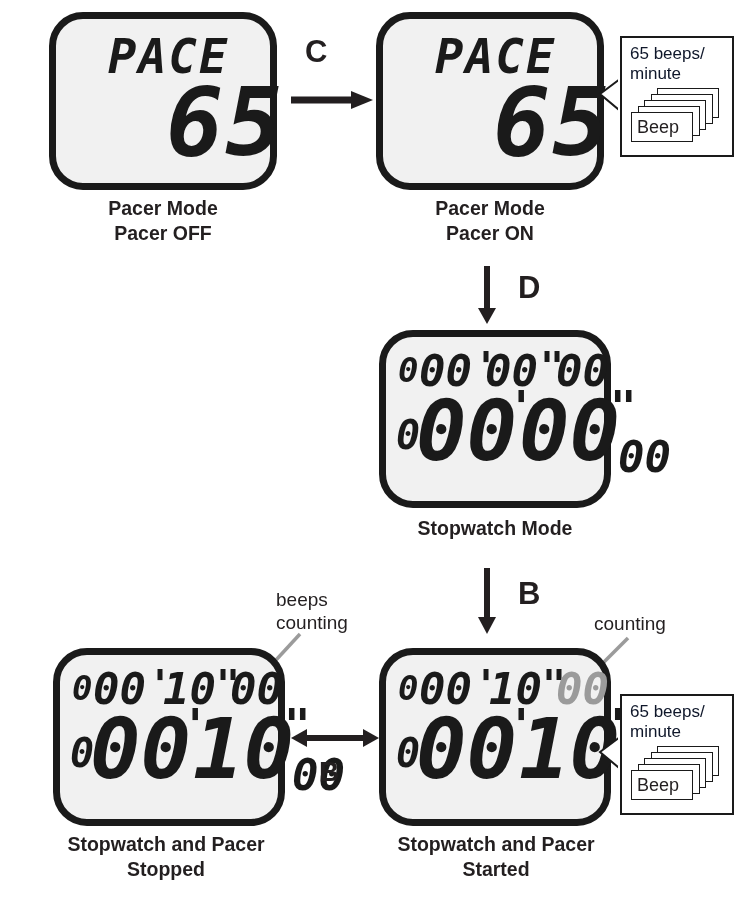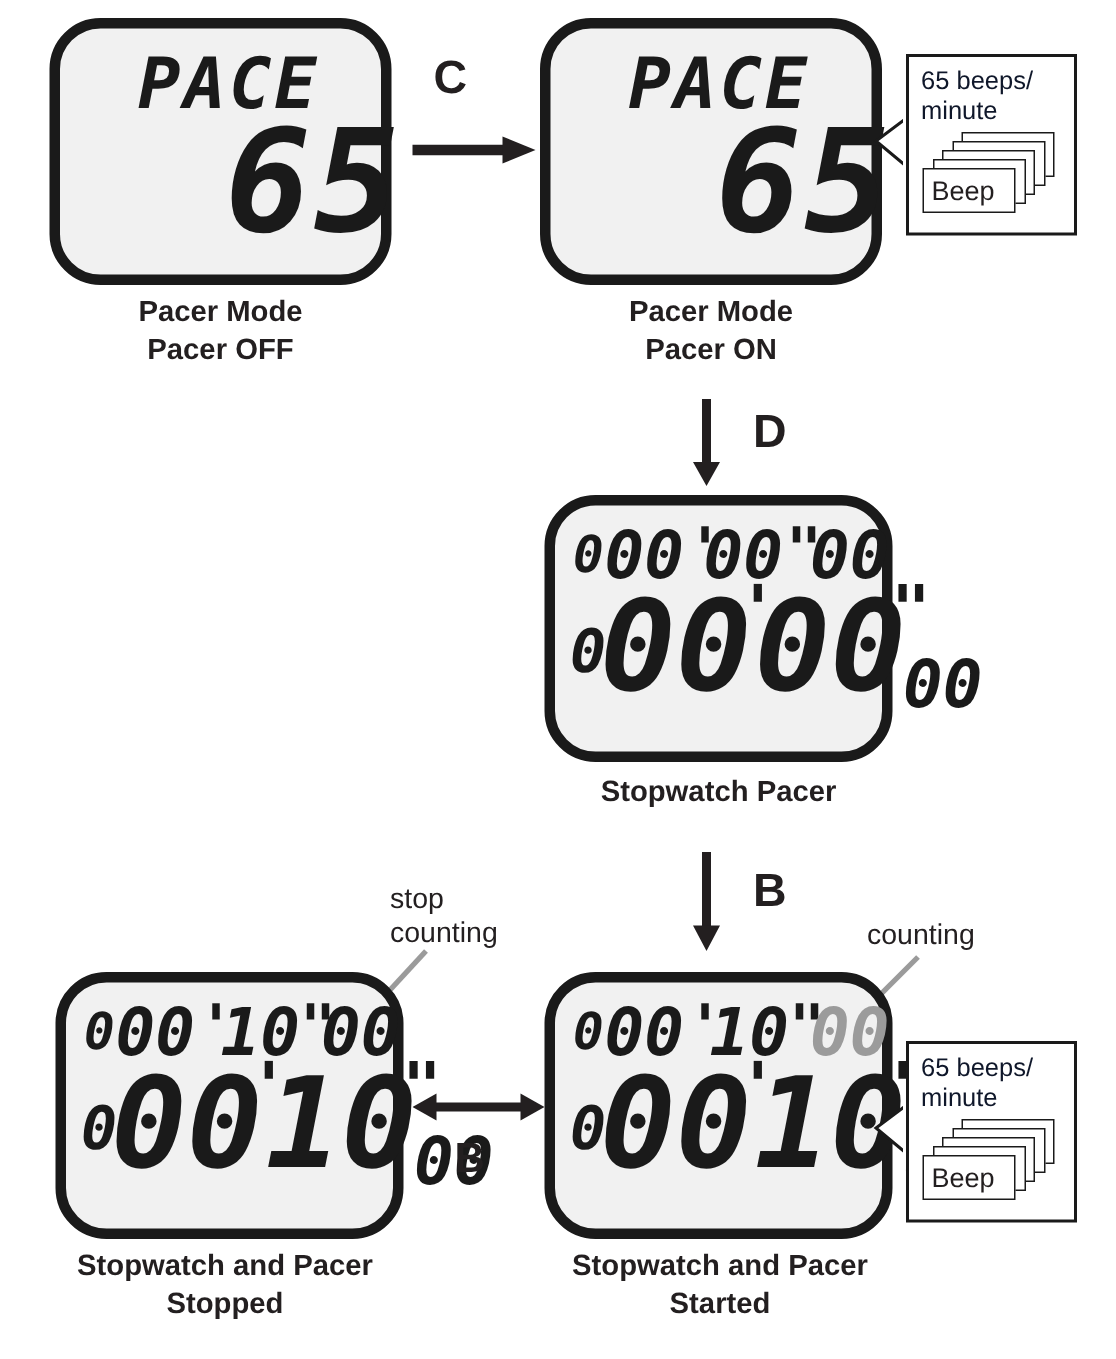--- a/index.html
+++ b/index.html
@@ -4,21 +4,21 @@
 <style>
   html,body{margin:0;padding:0;}
   body{
     width:744px;height:906px;
     background:#ffffff;
     font-family:"Liberation Sans", sans-serif;
     color:#231f20;
     position:relative;
     overflow:hidden;
   }
-  .stage{position:absolute;left:0;top:0;width:727px;height:906px;}
+  .stage{position:absolute;left:16px;top:0;width:727px;height:906px;}
 
   
   .watch{
     position:absolute;
     background:#f1f1f1;
     border:7px solid #1a1a1a;
     border-radius:34px;
     box-sizing:border-box;
   }
   .lcd{position:absolute;left:0;top:0;right:0;bottom:0;}
@@ -171,29 +171,29 @@
       <div class="seg italic" style="left:170px;top:12px;font-size:44px;">00</div>
 
       <div class="seg italic" style="left:10px;top:78px;font-size:40px;">0</div>
       <div class="seg italic" style="left:30px;top:52px;font-size:84px;">00</div>
       <div class="seg italic" style="left:122px;top:48px;font-size:44px;">'</div>
       <div class="seg italic" style="left:133px;top:52px;font-size:84px;">00</div>
       <div class="seg italic" style="left:224px;top:48px;font-size:44px;">"</div>
       <div class="seg italic" style="left:232px;top:98px;font-size:44px;">00</div>
     </div>
   </div>
-  <div class="caption" style="left:363px;top:516px;width:232px;">Stopwatch Pacer</div>
+  <div class="caption" style="left:363px;top:516px;width:232px;">Stopwatch Mode</div>
 
   <svg class="arrowsvg" width="24" height="70" style="left:459px;top:566px;" viewBox="0 0 24 70">
     <line x1="12" y1="2" x2="12" y2="53" stroke="#231f20" stroke-width="6"></line>
     <polygon points="3,51 12,68 21,51" fill="#231f20"></polygon>
   </svg>
   <div class="arrow-letter" style="left:502px;top:578px;">B</div>
 
-  <div class="annot" style="left:260px;top:588px;width:130px;">stop
+  <div class="annot" style="left:260px;top:588px;width:130px;">beeps
 counting</div>
   <svg class="leader" width="60" height="60" style="left:228px;top:632px;" viewBox="0 0 60 60">
     <line x1="56" y1="2" x2="8" y2="54" stroke="#9b9b9b" stroke-width="3.5"></line>
   </svg>
 
   <div class="annot" style="left:578px;top:612px;width:120px;">counting</div>
   <svg class="leader" width="60" height="52" style="left:560px;top:636px;" viewBox="0 0 60 52">
     <line x1="52" y1="2" x2="6" y2="48" stroke="#9b9b9b" stroke-width="3.5"></line>
   </svg>
 

